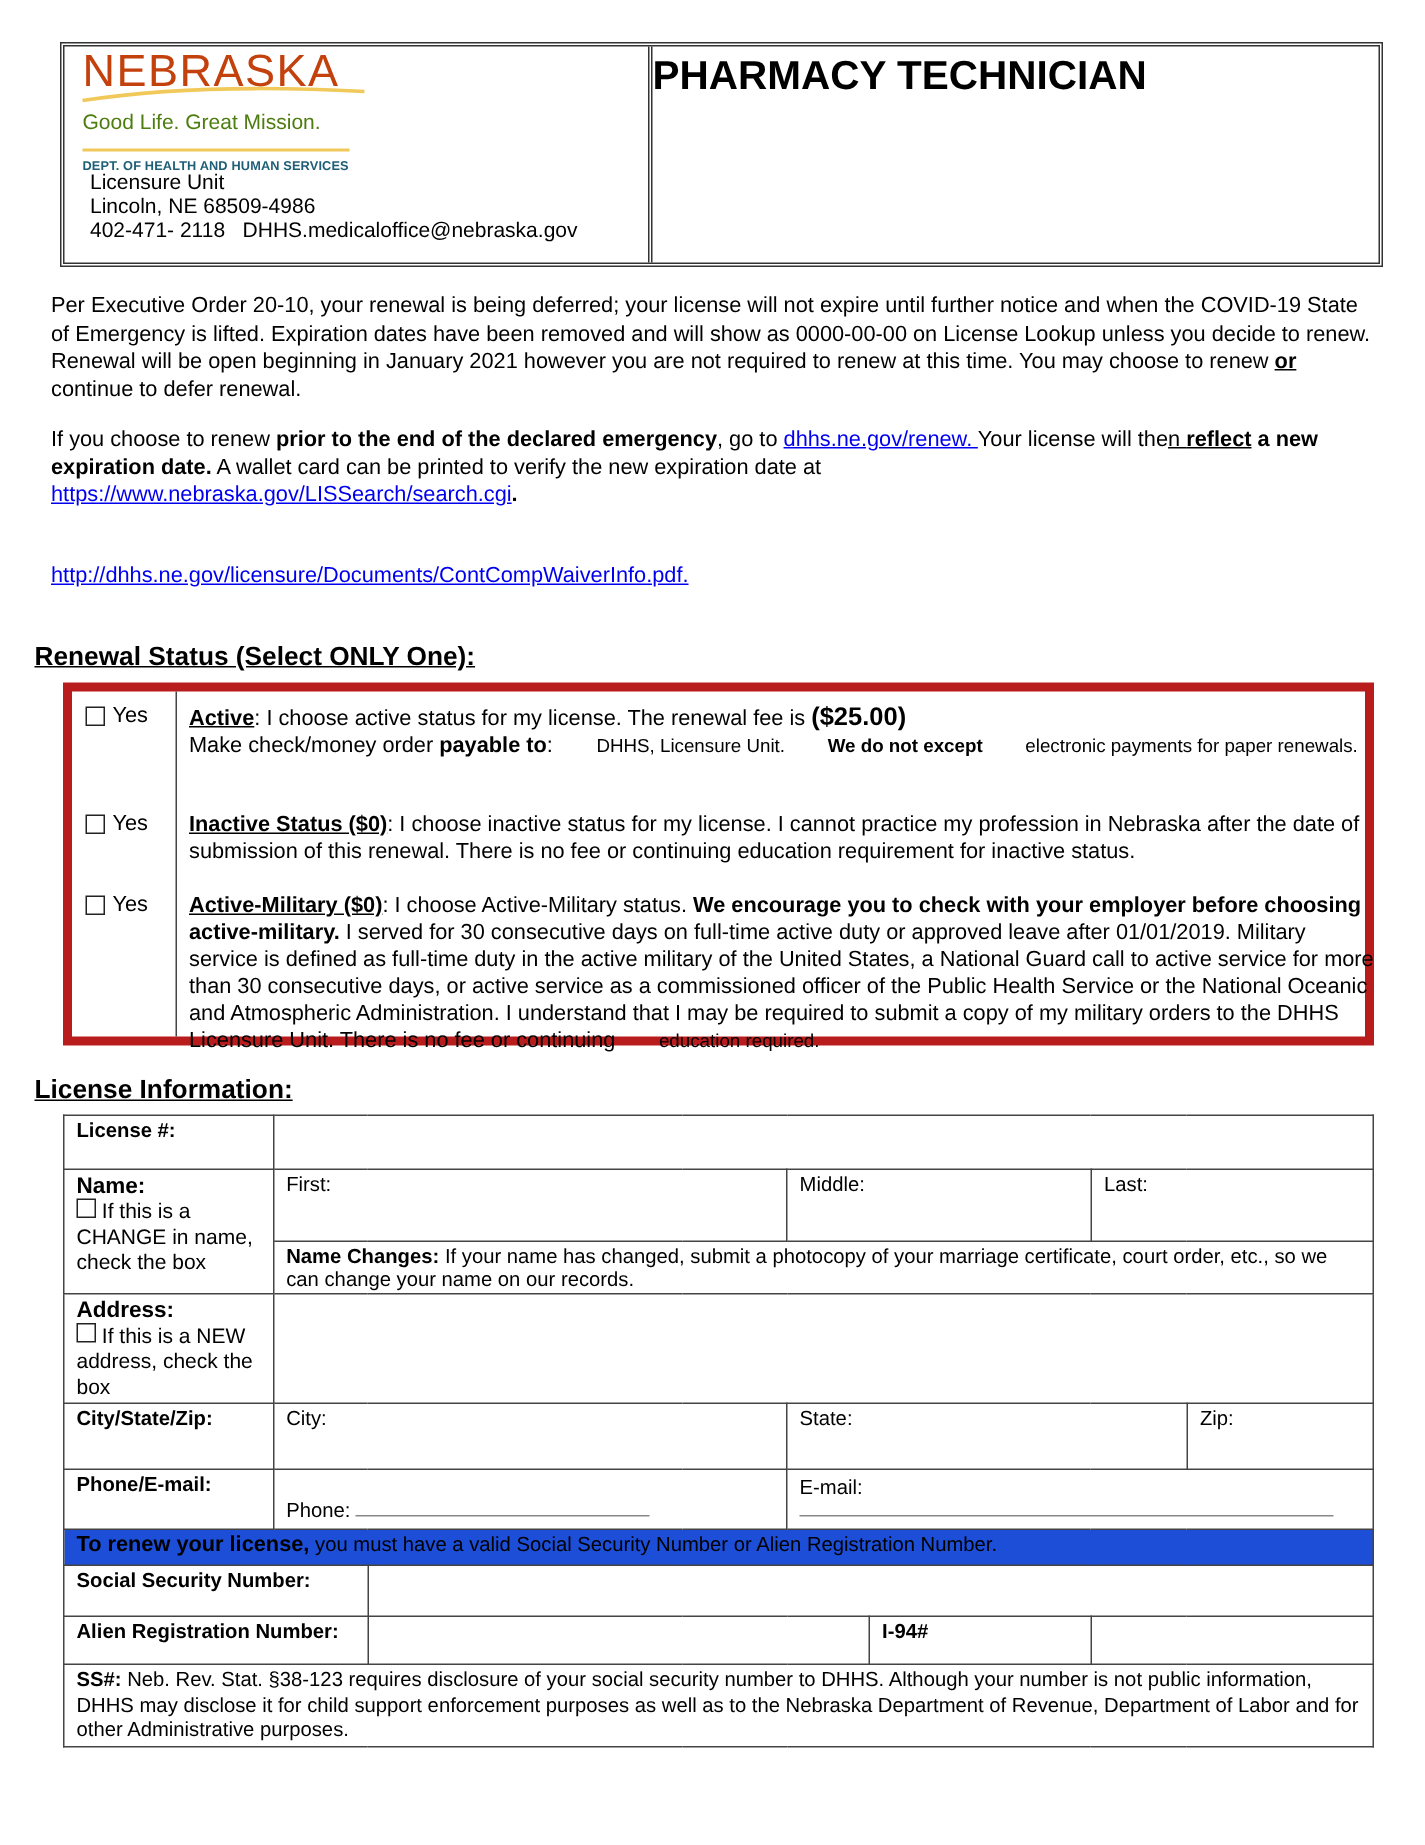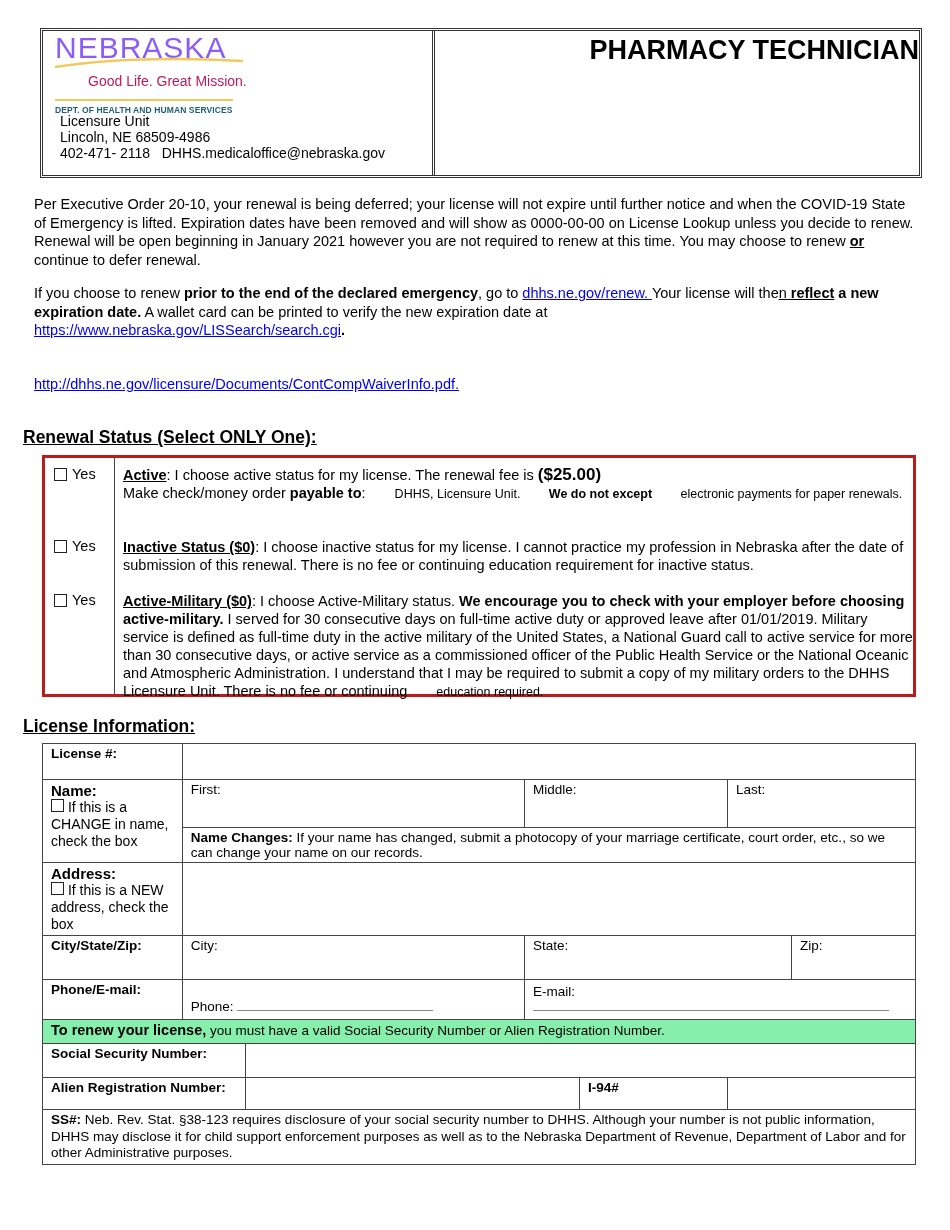--- a/index.html
+++ b/index.html
@@ -3,58 +3,58 @@
 <meta charset="utf-8">
 <style>
   * { box-sizing: border-box; margin: 0; padding: 0; }
   html, body { width: 950px; height: 1230px; background: #ffffff; }
   body { font-family: "Liberation Sans", sans-serif; color: #000; font-size: 14.5px; position: relative; }
   a { color: #0000ee; text-decoration: underline; }
 
   
   .header { position: absolute; left: 40px; top: 28px; width: 882px; height: 150px; border: 3px double #333; display: flex; }
   .header-left { width: 392px; border-right: 3px double #333; padding: 2px 0 0 10px; position: relative; }
-  .header-right { flex: 1; text-align: right; padding-top: 2px; }
+  .header-right { flex: 1; text-align: left; padding-top: 2px; }
   .logo { position: relative; height: 82px; width: 210px; }
-  .logo-word { position: absolute; left: 2px; top: -2px; font-size: 30px; letter-spacing: 1px; color: #8b5cf6; font-family: "Liberation Sans", sans-serif; }
+  .logo-word { position: absolute; left: 2px; top: -2px; font-size: 30px; letter-spacing: 1px; color: #c2410c; font-family: "Liberation Sans", sans-serif; }
   .logo-swoosh { position: absolute; left: 0; top: 22px; width: 200px; height: 14px; }
-  .logo-tag { position: absolute; left: 2px; top: 40px; font-size: 14px; color: #be185d; margin-left: 33px; }
+  .logo-tag { position: absolute; left: 2px; top: 40px; font-size: 14px; color: #4d7c0f; }
   .logo-line { position: absolute; left: 2px; top: 66px; width: 178px; height: 2px; background: #f0c95a; }
   .logo-dept { position: absolute; left: 2px; top: 72px; font-size: 8.5px; font-weight: bold; color: #1e5f75; letter-spacing: 0.1px; }
   .addr { position: absolute; left: 17px; top: 82px; font-size: 14px; line-height: 16.2px; }
   .title1 { font-size: 27px; font-weight: bold; margin-top: 2px; }
   .title2 { font-size: 25px; font-weight: bold; margin-top: 2px; }
 
   .para { position: absolute; left: 34px; width: 884px; font-size: 14.5px; line-height: 18.5px; }
   .p1 { top: 195px; }
   .p2 { top: 284px; }
   .p3 { top: 356px; }
 
   .section-h { position: absolute; left: 23px; font-size: 17.5px; font-weight: bold; text-decoration: underline; }
   .sh1 { top: 427px; }
   .sh2 { top: 716px; }
 
   
-  .status-box { position: absolute; left: 42px; top: 455px; width: 874px; height: 242px; border: 3px solid #b91c1c; }
+  .status-box { position: absolute; left: 42px; top: 455px; width: 874px; height: 242px; border: 6px solid #b91c1c; }
   .status-divider { position: absolute; left: 69px; top: 0; bottom: 0; width: 1px; background: #444; }
   .status-row { position: absolute; left: 0; width: 874px; }
   .s-yes { position: absolute; left: 9px; top: 0; font-size: 14.5px; display: flex; align-items: center; gap: 5px; }
   .cb { display: inline-block; width: 13px; height: 13px; border: 1px solid #222; background: #fff; }
   .s-text { position: absolute; left: 78px; width: 790px; font-size: 14.5px; line-height: 18px; }
   .s-text .label { font-weight: bold; text-decoration: underline; }
   .small { font-size: 12.5px; padding-left: 25px; }
   .fee { font-weight: bold; font-size: 17px; }
 
   
   table.lic { position: absolute; left: 42px; top: 743px; width: 874px; border-collapse: collapse; }
   table.lic td { border: 1px solid #444; vertical-align: top; padding: 2px 8px; font-size: 13.5px; }
   .lbl { font-weight: bold; font-size: 15px; }
   .sublbl { font-size: 14px; line-height: 17px; }
   .fld { font-size: 12.5px; }
-  .gray { background: #86efac; }
+  .gray { background: #1d4ed8; }
   .uline { display: inline-block; border-bottom: 1px solid #888; height: 12px; vertical-align: baseline; }
 </style>
 </head>
 <body>
 
 <div class="header">
   <div class="header-left">
     <div class="logo">
       <div class="logo-word">NEBRASKA</div>
       <svg class="logo-swoosh" viewBox="0 0 200 14">

